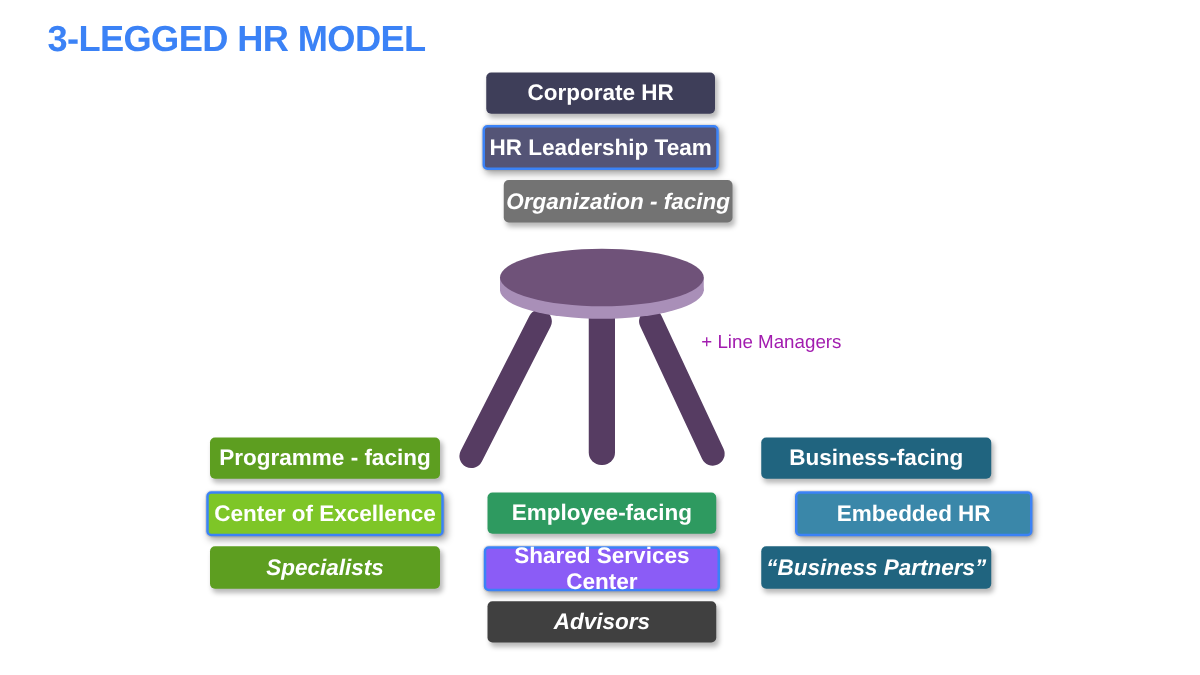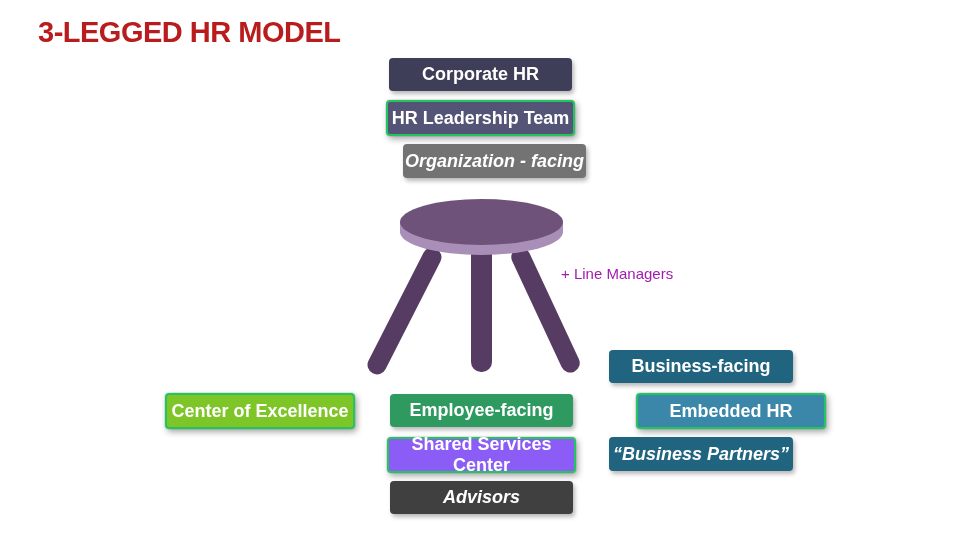--- a/index.html
+++ b/index.html
@@ -1,25 +1,25 @@
 <!DOCTYPE html>
 <html><head>
 <meta charset="utf-8">
 <style>
   html,body{margin:0;padding:0;}
   body{font-family:"Liberation Sans",sans-serif;background:#ffffff;}
   .slide{position:relative;width:960px;height:540px;background:#ffffff;overflow:hidden;}
 
   .title{position:absolute;left:38px;top:16px;font-size:29px;font-weight:800;
-         color:#b91c1c;letter-spacing:-0.5px;}
+         color:#3b82f6;letter-spacing:-0.5px;}
 
   .box{position:absolute;display:flex;align-items:center;justify-content:center;
        color:#ffffff;font-weight:bold;font-size:18px;border-radius:4px;
        box-sizing:border-box;box-shadow:2px 3px 4px rgba(0,0,0,0.28);text-align:center;}
-  .box.highlight{border:2px solid #22c55e;
+  .box.highlight{border:2px solid #3b82f6;
        box-shadow:0 0 0 1px rgba(0,0,0,0.07),2px 3px 6px rgba(0,0,0,0.35);}
   .box.italic{font-style:italic;}
 
   
   .b-corp{left:389px;top:58px;width:183px;height:33px;}
   .b-hrlt{left:386px;top:100px;width:189px;height:36px;}
   .b-orgf{left:389px;top:144px;width:183px;height:34px;}
   
   .b-prog{left:168px;top:350px;width:184px;height:33px;}
   .b-coe{left:165px;top:393px;width:190px;height:36px;}
@@ -59,21 +59,23 @@
     <div class="leg leg-left" style="background-color: rgb(86, 60, 98);"></div>
     <div class="leg leg-center" style="background-color: rgb(86, 60, 98);"></div>
     <div class="leg leg-right" style="background-color: rgb(86, 60, 98);"></div>
     <div class="seat-rim" style="background-color: rgb(169, 143, 184);"></div>
     <div class="seat-side" style="background-color: rgb(169, 143, 184);"></div>
     <div class="seat-top" style="background-color: rgb(111, 82, 121);"></div>
   </div>
 
   <div class="annotation">+ Line Managers</div>
 
+  <div class="box b-prog" style="background-color: rgb(93, 158, 32);">Programme - facing</div>
   <div class="box highlight b-coe" style="background-color: rgb(126, 198, 39);">Center of Excellence</div>
+  <div class="box italic b-spec" style="background-color: rgb(93, 158, 32);">Specialists</div>
 
   <div class="box b-empl" style="background-color: rgb(46, 154, 96);">Employee-facing</div>
   <div class="box highlight b-ssc" style="background-color: #8b5cf6;">Shared Services Center</div>
   <div class="box italic b-adv" style="background-color: #404040;">Advisors</div>
 
   <div class="box b-busf" style="background-color: rgb(32, 100, 127);">Business-facing</div>
   <div class="box highlight b-emb" style="background-color: rgb(58, 135, 169);">Embedded HR</div>
   <div class="box italic b-bp" style="background-color: rgb(32, 100, 127);">“Business Partners”</div>
 
 </div>

